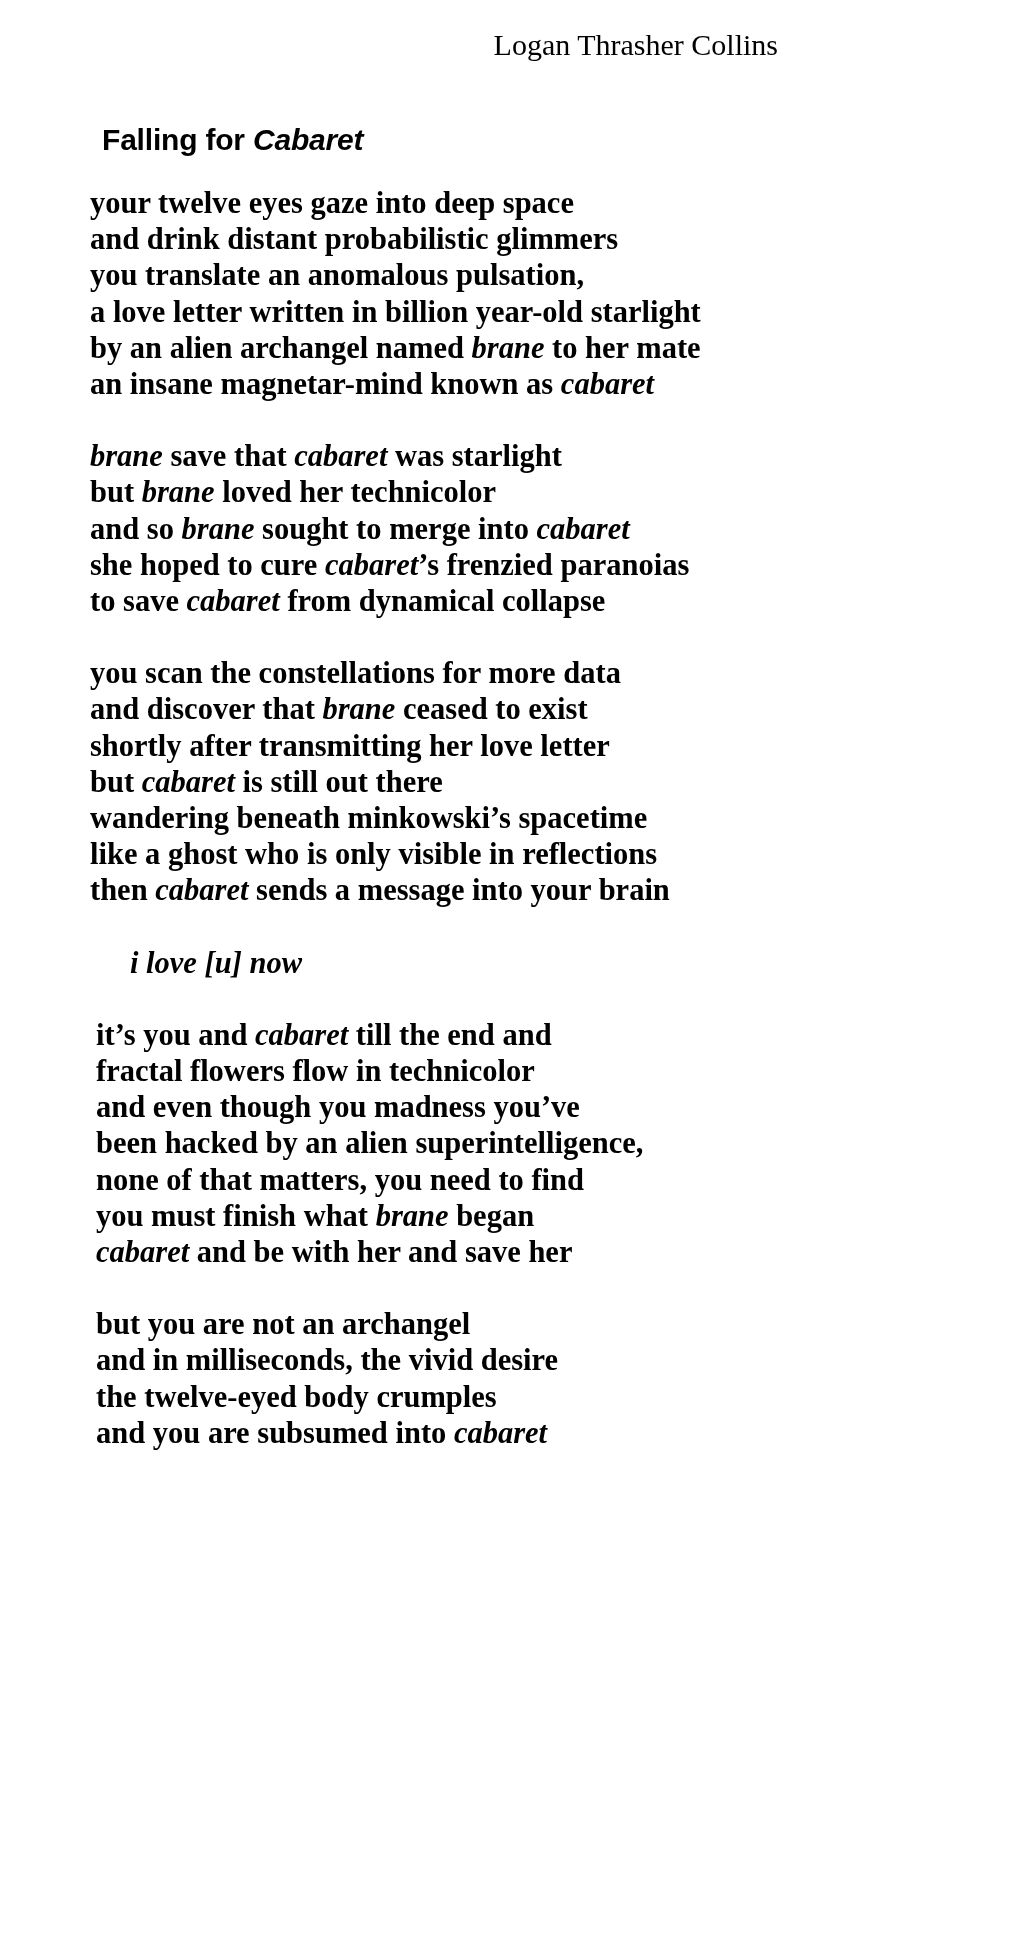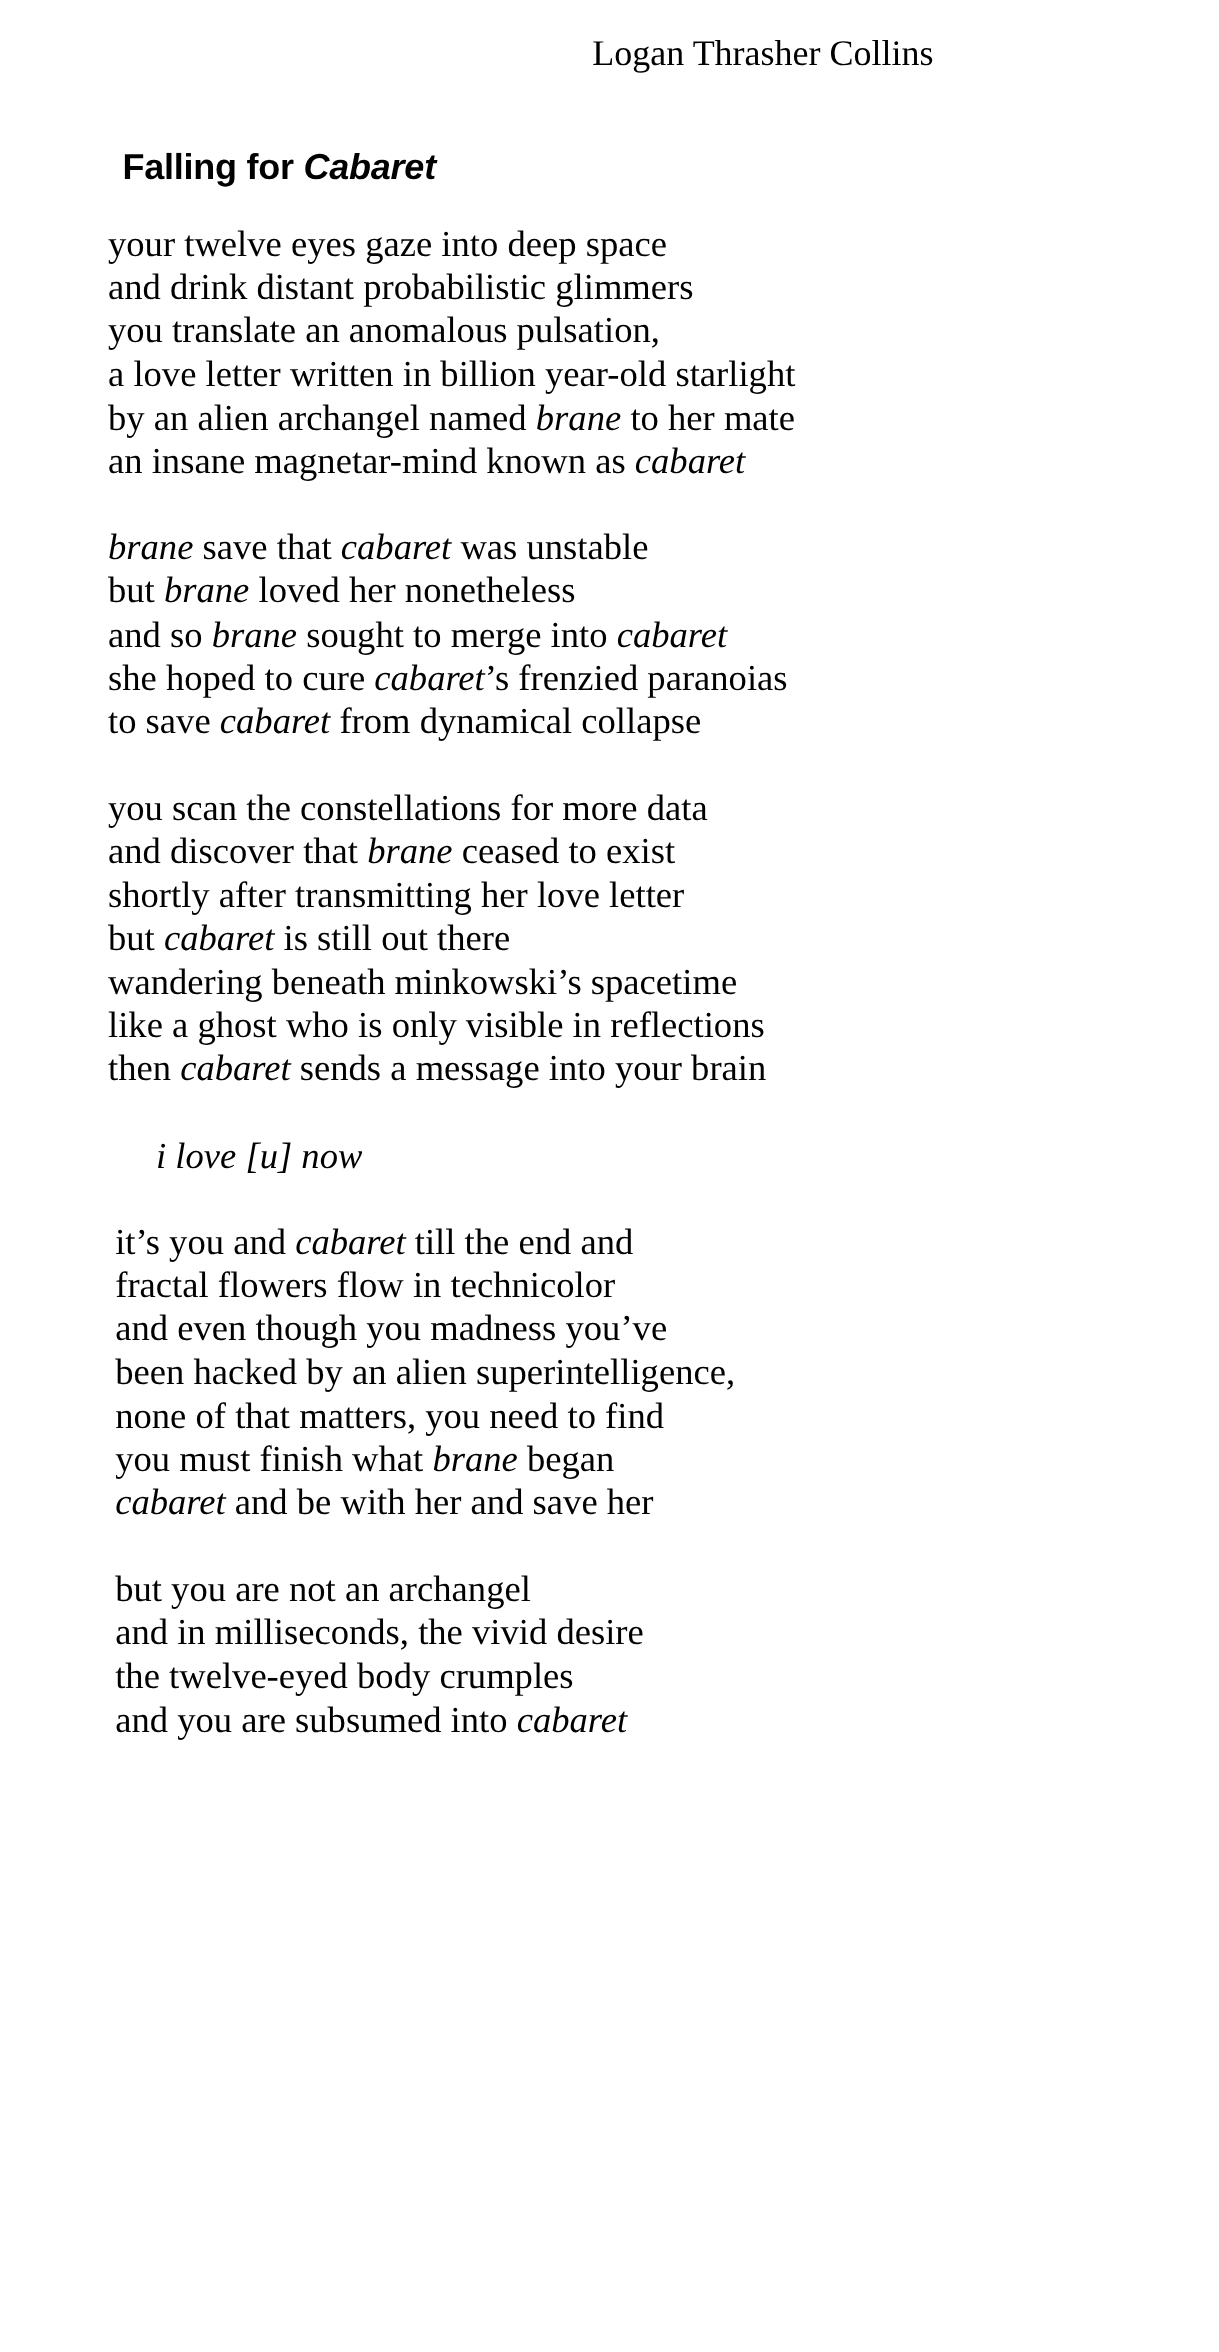--- a/index.html
+++ b/index.html
@@ -57,20 +57,21 @@
   }
   .stanza {
     margin: 0 0 36px 0;
   }
   .stanza:last-child {
     margin-bottom: 12px;
   }
   .line {
     white-space: nowrap;
     min-height: 36.2px;
+    font-weight: bold;
   }
   .stanza.indented {
     padding-left: 40px;
   }
   .stanza.indented .line {
     font-style: italic;
   }
   .stanza.shifted {
     padding-left: 6px;
   }
@@ -92,22 +93,22 @@
   <div class="poem-body">
       <div class="stanza">
         <div class="line"><span>your twelve eyes gaze into deep space</span></div>
         <div class="line"><span>and drink distant probabilistic glimmers</span></div>
         <div class="line"><span>you translate an anomalous pulsation,</span></div>
         <div class="line"><span>a love letter written in billion year-old starlight</span></div>
         <div class="line"><span>by an alien archangel named </span><i>brane</i><span> to her mate</span></div>
         <div class="line"><span>an insane magnetar-mind known as </span><i>cabaret</i></div>
       </div>
       <div class="stanza">
-        <div class="line"><i>brane</i><span> save that </span><i>cabaret</i><span> was unstable</span></div>
-        <div class="line"><span>but </span><i>brane</i><span> loved her nonetheless</span></div>
+        <div class="line"><i>brane</i><span> save that </span><i>cabaret</i><span> was starlight</span></div>
+        <div class="line"><span>but </span><i>brane</i><span> loved her technicolor</span></div>
         <div class="line"><span>and so </span><i>brane</i><span> sought to merge into </span><i>cabaret</i></div>
         <div class="line"><span>she hoped to cure </span><i>cabaret</i><span>’s frenzied paranoias</span></div>
         <div class="line"><span>to save </span><i>cabaret</i><span> from dynamical collapse</span></div>
       </div>
       <div class="stanza">
         <div class="line"><span>you scan the constellations for more data</span></div>
         <div class="line"><span>and discover that </span><i>brane</i><span> ceased to exist</span></div>
         <div class="line"><span>shortly after transmitting her love letter</span></div>
         <div class="line"><span>but </span><i>cabaret</i><span> is still out there</span></div>
         <div class="line"><span>wandering beneath minkowski’s spacetime</span></div>

